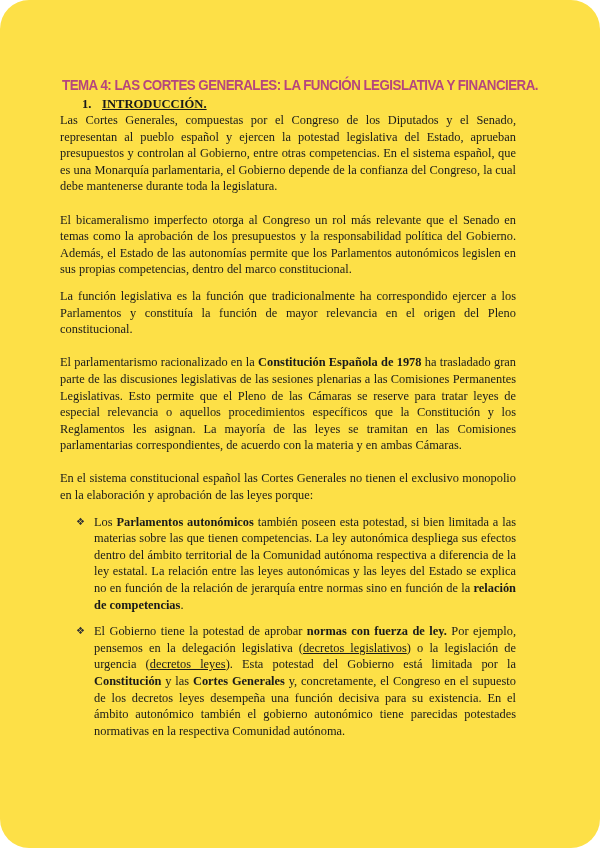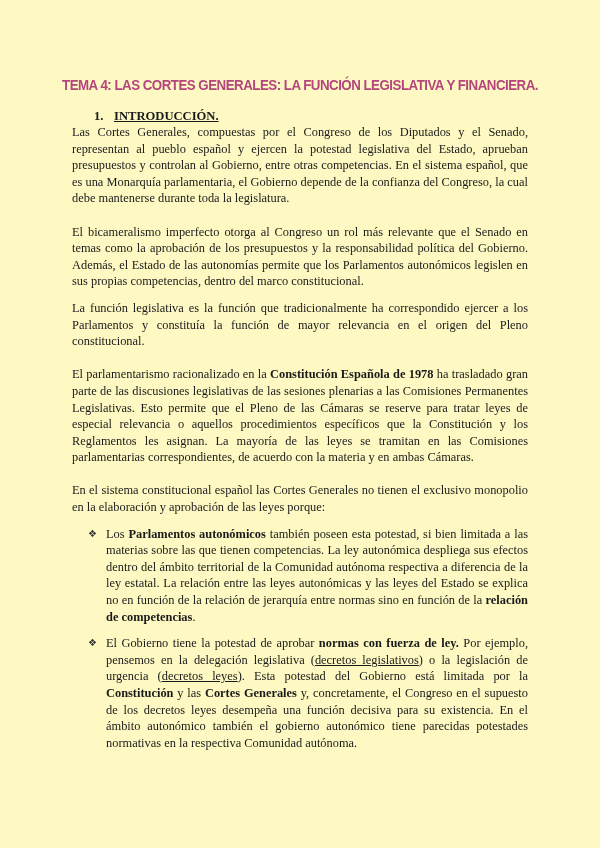--- a/index.html
+++ b/index.html
@@ -13,45 +13,45 @@
       position: relative;
       overflow: hidden;
       font-family: "Liberation Serif", "DejaVu Serif", serif;
       color: #1a1a1a;
     }
     .page {
       position: absolute;
       left: 0; top: 0;
       width: 600px;
       height: 848px;
-      background: #fef9c3;
+      background: #fde047;
+      border-radius: 29px;
     }
     .title {
       position: absolute;
       left: 0;
       width: 600px;
       top: 76px;
       text-align: center;
       font-family: "Liberation Sans", "DejaVu Sans", sans-serif;
       font-weight: bold;
       font-size: 15.5px;
       letter-spacing: -0.6px;
       color: #b5467d;
       transform: scaleX(0.86);
       transform-origin: center;
       white-space: nowrap;
     }
     .content {
       position: absolute;
-      left: 72px;
+      left: 60px;
       width: 456px;
       top: 96px;
       font-size: 12.4px;
       line-height: 16.6px;
-      margin-top: 12px;
     }
     .heading {
       font-weight: bold;
       font-size: 12.6px;
       margin: 0;
       padding-left: 22px;
       line-height: 16px;
     }
     .heading .num {
       display: inline-block;

